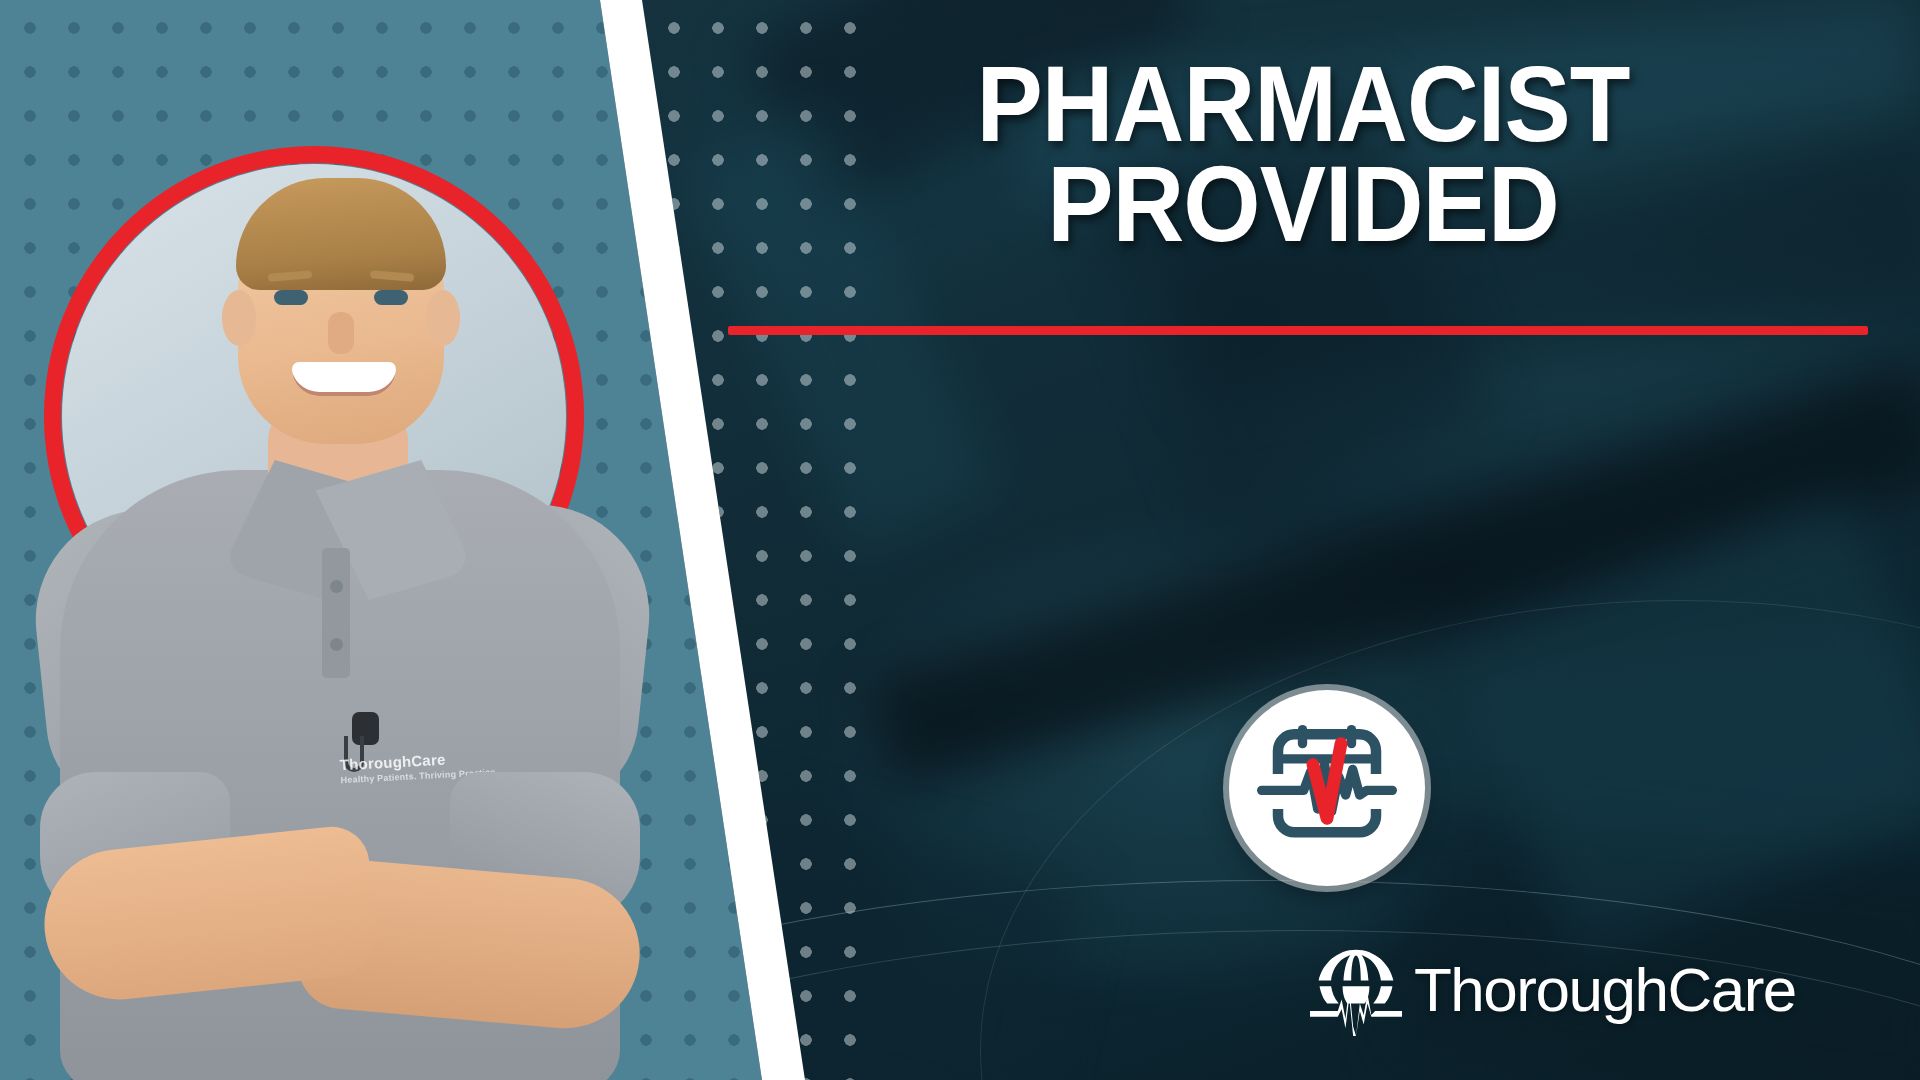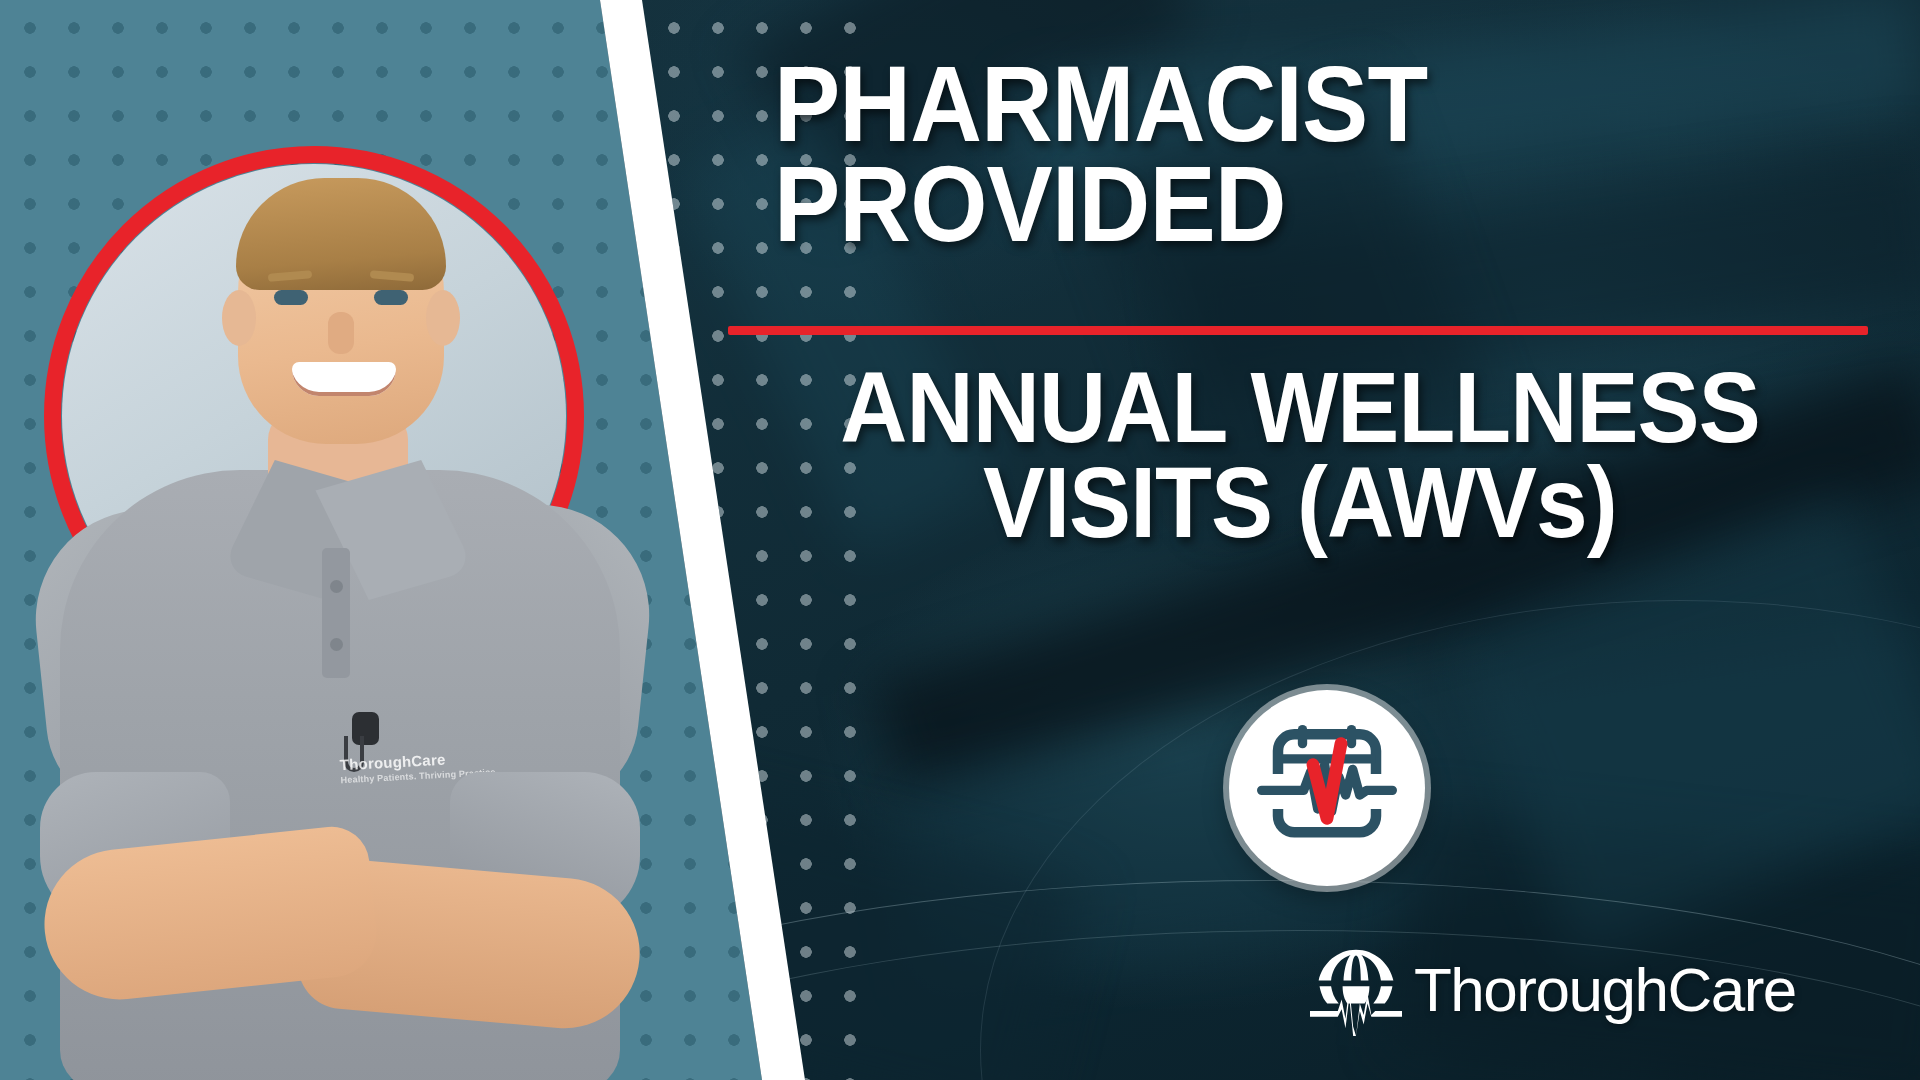--- a/index.html
+++ b/index.html
@@ -129,21 +129,21 @@
     position:absolute; left:340px; top:596px; width:160px; height:60px;
     display:flex; flex-direction:column; align-items:flex-start; justify-content:center;
     transform:rotate(-3deg);
   }
   .p-shirtlogo .ln1{ color:rgba(255,255,255,.82); font-size:15px; font-weight:700; letter-spacing:.2px; white-space:nowrap;}
   .p-shirtlogo .ln2{ color:rgba(255,255,255,.62); font-size:9px; font-weight:700; letter-spacing:.2px; white-space:nowrap; margin-top:2px;}
 
   
   .headline{
     position:absolute; left:728px; top:54px; width:1150px;
-    color:#ffffff;
+    text-align:center; color:#ffffff;
     font-family:"Liberation Sans", sans-serif;
     font-weight:700; line-height:.93;
     letter-spacing:-1px;
     text-shadow:3px 5px 9px rgba(0,0,0,.55);
   }
   .headline .l1,.headline .l2{
     display:block; font-size:108px; transform:scaleX(.92); transform-origin:center;
     white-space:nowrap;
   }
   .rule{
@@ -244,24 +244,20 @@
     <div class="p-armL"></div>
   </div>
 
   <div class="headline">
     <span class="l1">PHARMACIST</span>
     <span class="l2">PROVIDED</span>
   </div>
 
   <div class="rule"></div>
 
-  <div class="subhead">
-    <span class="l1">ANNUAL WELLNESS</span>
-    <span class="l2">VISITS (AWVs)</span>
-  </div>
 
   <div class="badge">
     <svg viewBox="0 0 120 120">
 
       <rect x="35" y="6" width="8" height="20" rx="4" fill="#2C5264"></rect>
       <rect x="77" y="6" width="8" height="20" rx="4" fill="#2C5264"></rect>
 
       <rect x="18" y="14" width="84" height="84" rx="14" ry="14" fill="none" stroke="#2C5264" stroke-width="9"></rect>
 
       <line x1="18" y1="35" x2="102" y2="35" stroke="#2C5264" stroke-width="8"></line>

